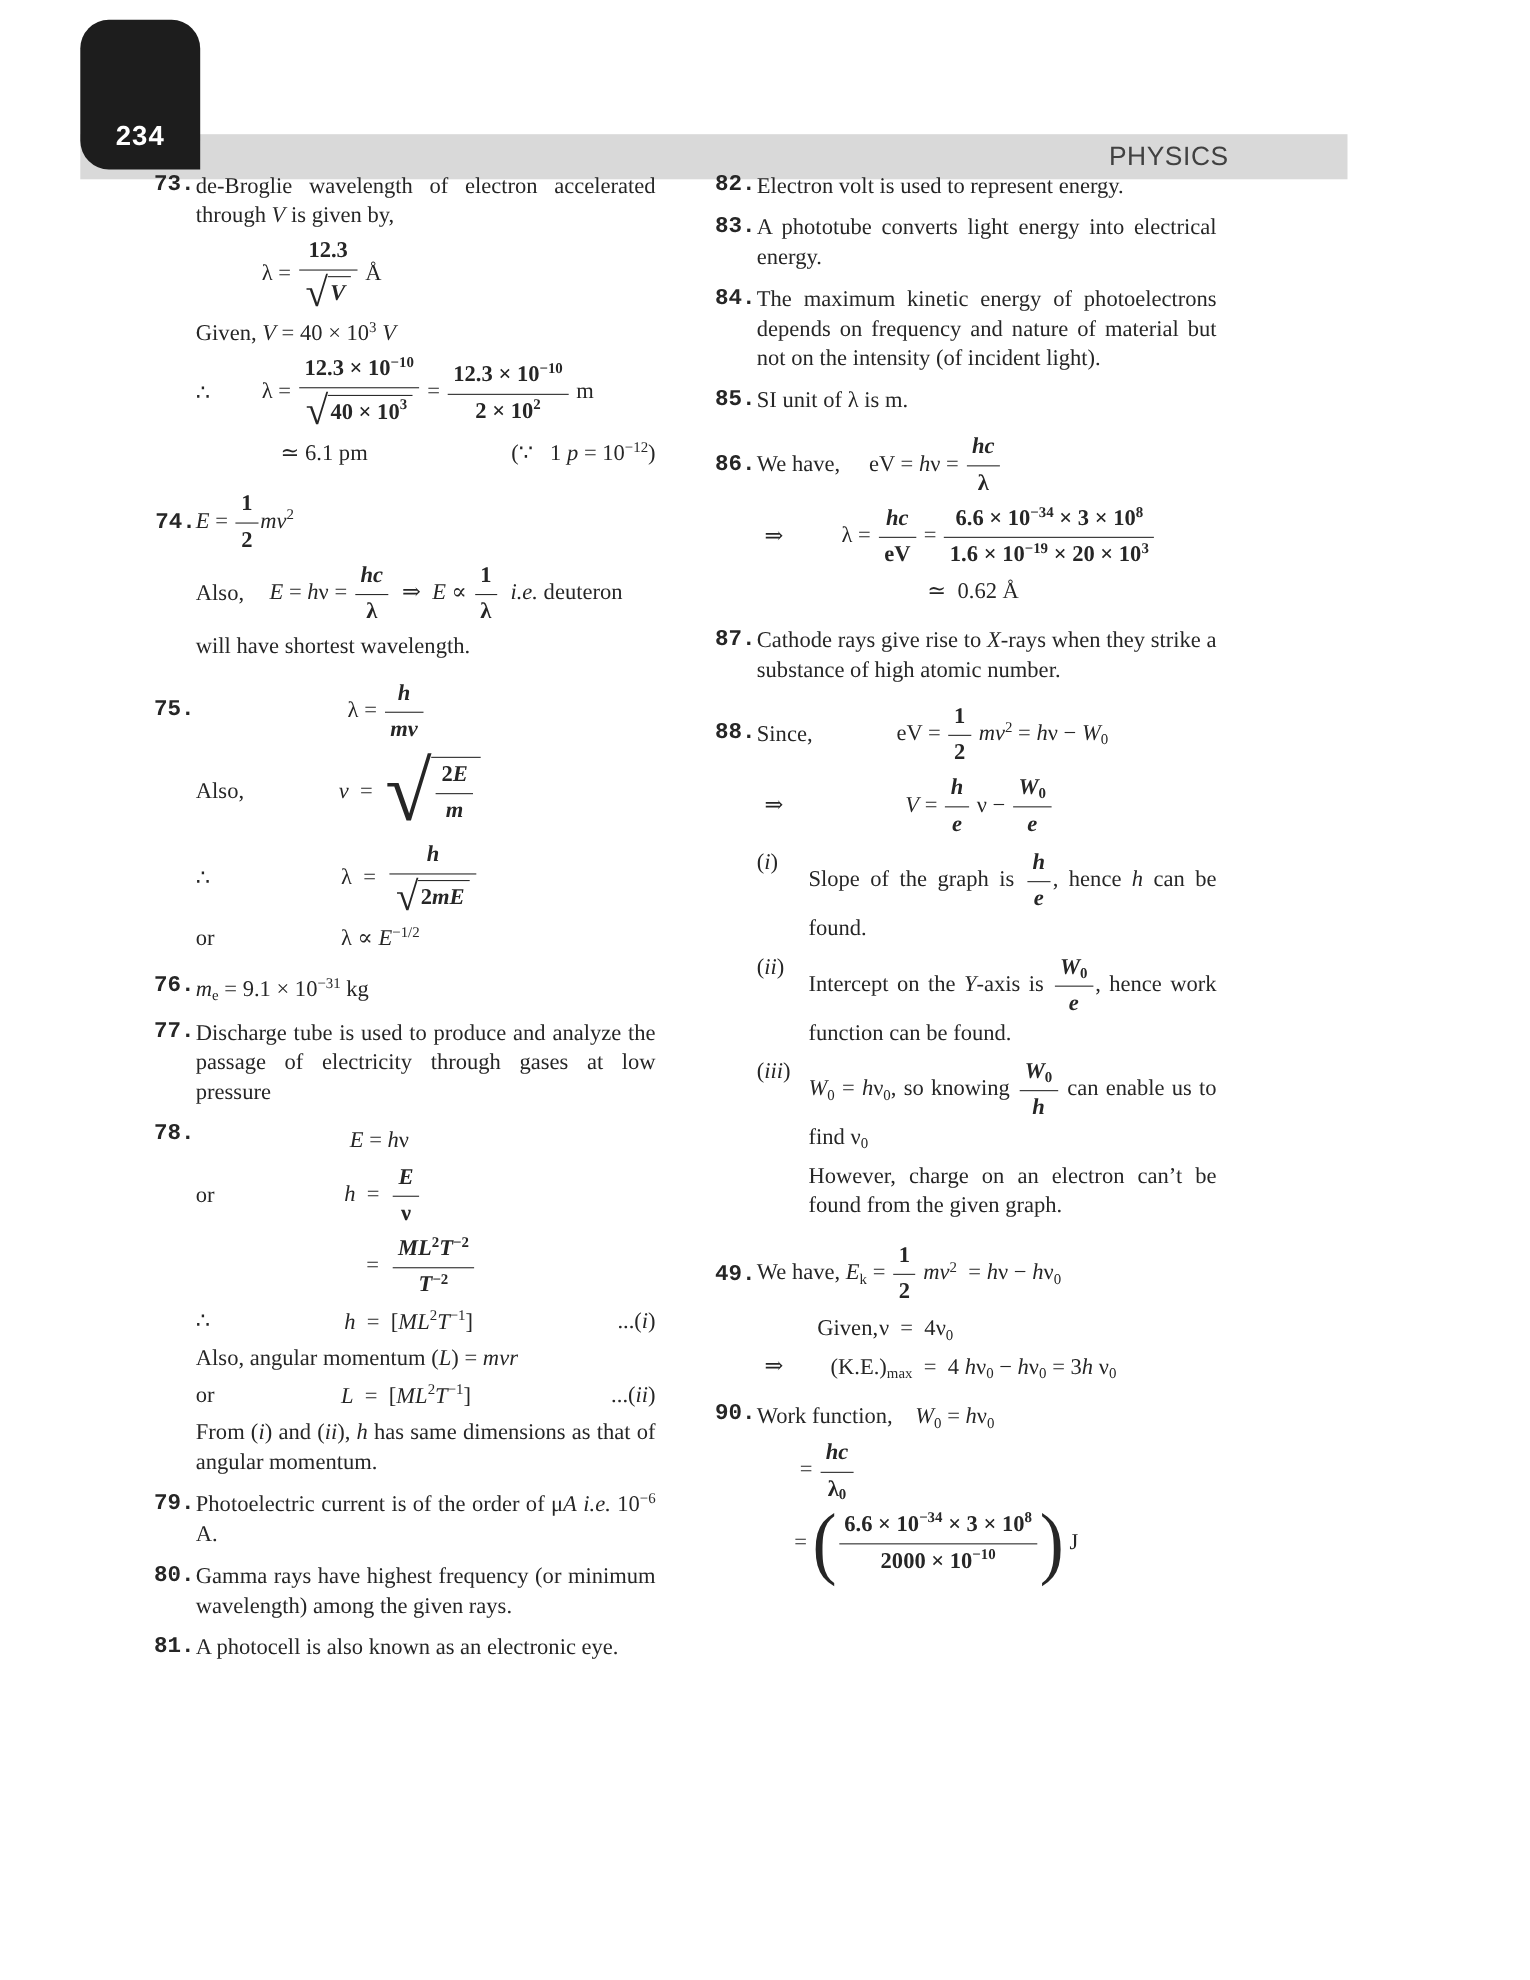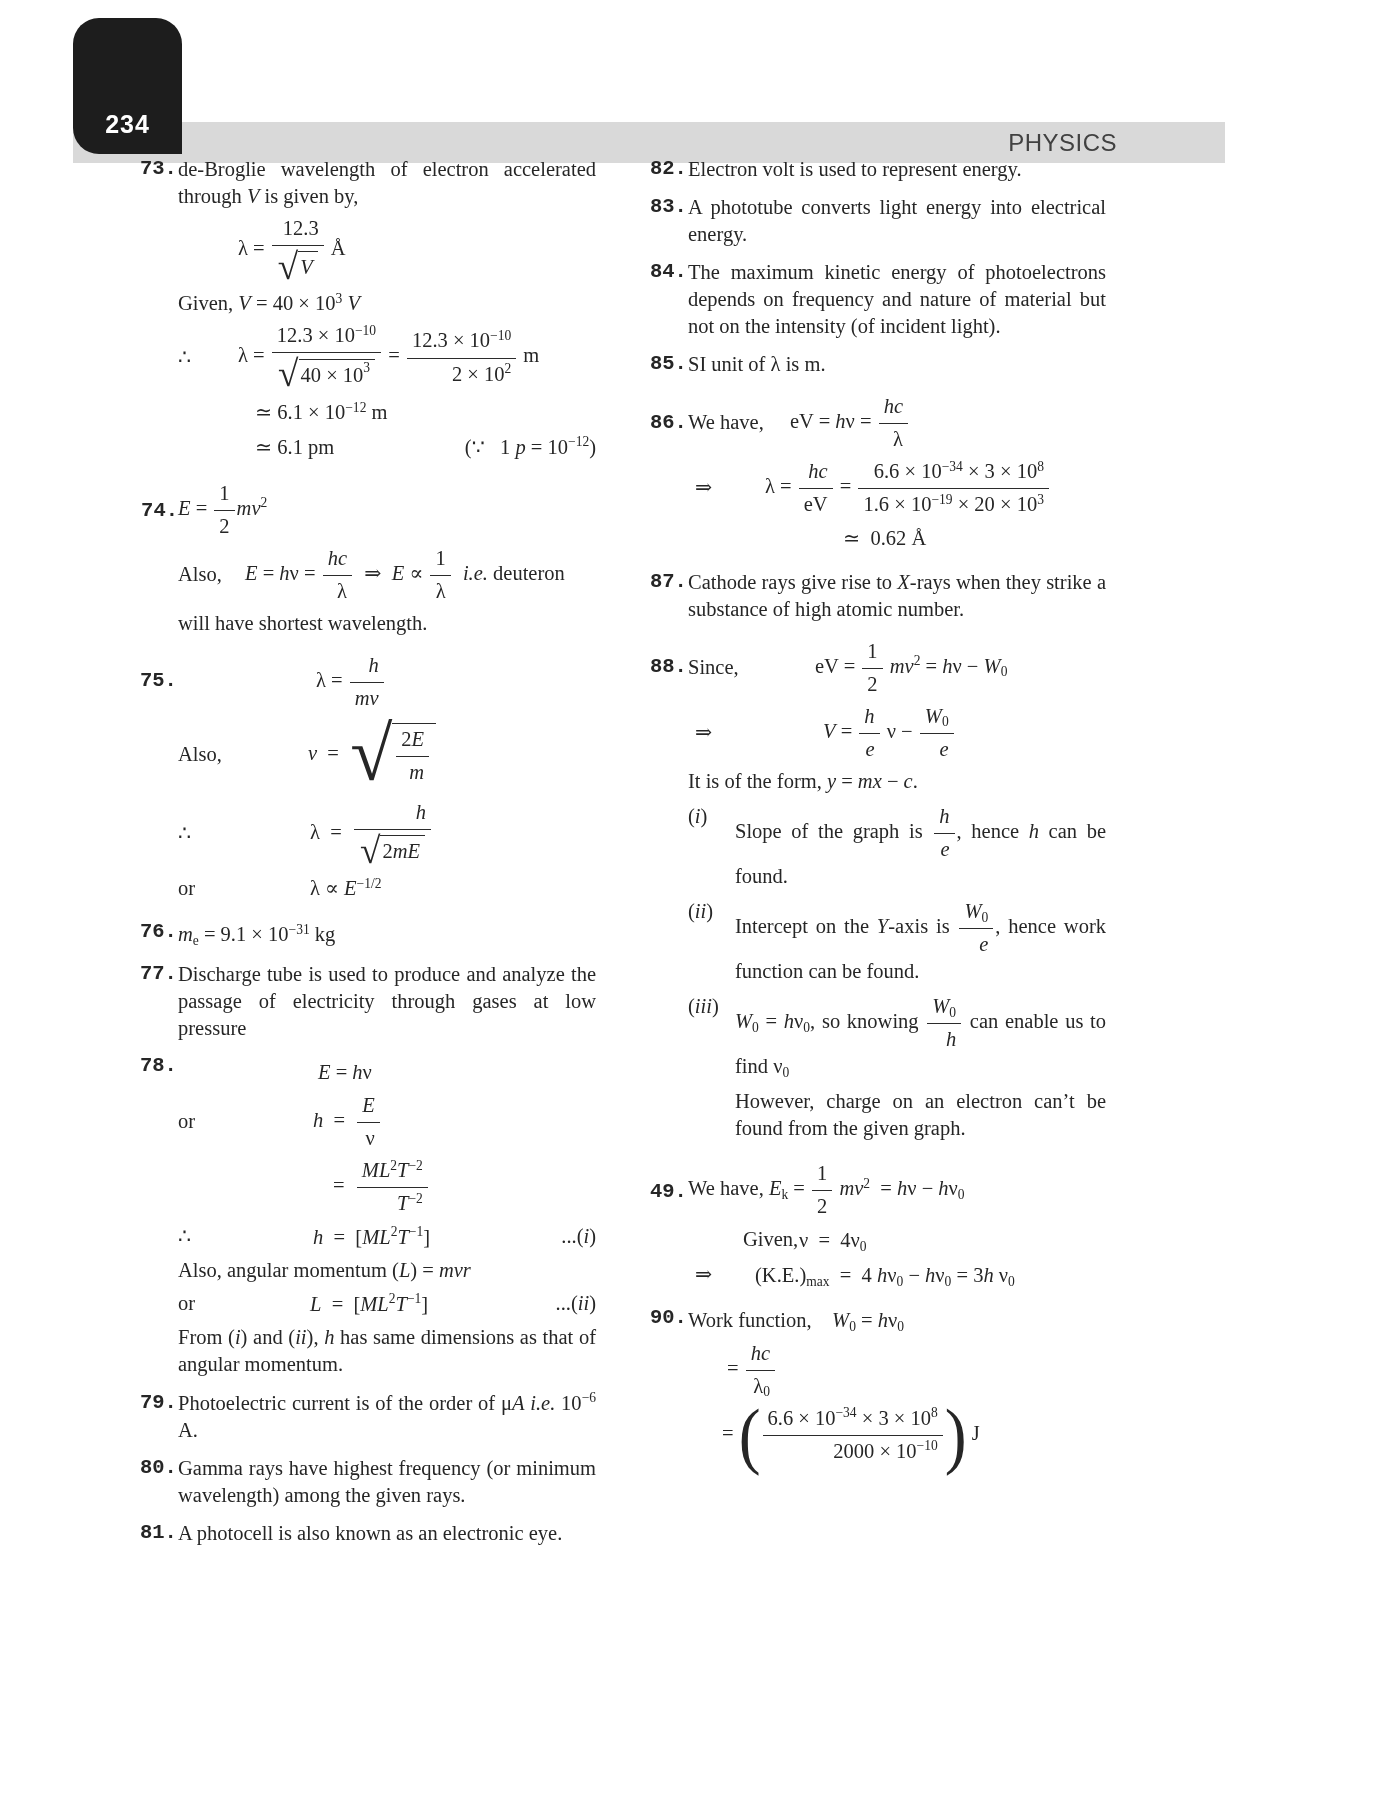--- a/index.html
+++ b/index.html
@@ -24,21 +24,21 @@
   .eml{position:absolute;left:0;top:50%;transform:translateY(-50%);white-space:pre;}
   .emath{display:inline-block;white-space:pre-wrap;}
   .ern{position:absolute;right:0;top:50%;transform:translateY(-50%);white-space:pre;}
   .sub{display:flex;margin:8px 0;}
   .smark{width:47px;flex:none;}
   .stok{flex:1;text-align:justify;}
   .subp{margin:6px 0 6px 47px;text-align:justify;}
   .it{font-style:italic;}
   sup{font-size:0.66em;line-height:0;position:relative;top:-0.55em;vertical-align:baseline;}
   sub{font-size:0.66em;line-height:0;position:relative;top:0.28em;vertical-align:baseline;}
-  .frac{display:inline-flex;flex-direction:column;vertical-align:middle;text-align:right;margin:0 2px;}
+  .frac{display:inline-flex;flex-direction:column;vertical-align:middle;text-align:center;margin:0 2px;font-weight:bold;}
   .fn{padding:0 5px 3px;display:block;}
   .fd{border-top:1.6px solid #2b2b2b;padding:2px 5px 0;display:block;}
   .sqrt{display:inline-flex;align-items:center;vertical-align:middle;margin:0 1px;}
   .rad{display:inline-block;line-height:1;}
   .rb{border-top:1.6px solid #2b2b2b;padding:2px 5px 1px 2px;display:inline-flex;align-items:center;}
   .bigp{font-size:320%;line-height:0;vertical-align:middle;display:inline-block;transform:scaleY(1.12);font-weight:400;}
 </style>
 </head>
 <body>
 
@@ -56,23 +56,20 @@
           <div class="pblk">de-Broglie wavelength of electron accelerated through <span class="it">V</span> is given by,</div>
           <div class="eq">
             <span class="emath" style="margin-left: 60px;">λ = <span class="frac"><span class="fn">12.3</span><span class="fd"><span class="sqrt"><span class="rad" style="font-size: 37.2px;">√</span><span class="rb"><span class="it">V</span></span></span></span></span> Å</span>
           </div>
           <div class="pblk">Given, <span class="it">V</span> = 40 × 10<sup>3</sup> <span class="it">V</span></div>
           <div class="eq">
             <span class="eml">∴</span>
             <span class="emath" style="margin-left: 60px;">λ = <span class="frac"><span class="fn">12.3 × 10<sup>−10</sup></span><span class="fd"><span class="sqrt"><span class="rad" style="font-size: 37.2px;">√</span><span class="rb">40 × 10<sup>3</sup></span></span></span></span> = <span class="frac"><span class="fn">12.3 × 10<sup>−10</sup></span><span class="fd">2 × 10<sup>2</sup></span></span> m</span>
           </div>
           <div class="eq">
-            <span class="emath" style="margin-left: 77px;">≃ 6.1 × 10<sup>−12</sup> m</span>
-          </div>
-          <div class="eq">
             <span class="emath" style="margin-left: 77px;">≃ 6.1 pm</span>
             <span class="ern">(∵   1 <span class="it">p</span> = 10<sup>−12</sup>)</span>
           </div>
         </div>
       </div>
       <div class="item">
         <div class="inum" style="padding-top: 20.5px; text-align: right;">74.</div>
         <div class="ibody">
           <div class="pm"><span class="it">E</span> = <span class="frac"><span class="fn">1</span><span class="fd">2</span></span><span class="it">mv</span><sup>2</sup></div>
           <div class="eq">
@@ -211,21 +208,20 @@
         <div class="inum" style="padding-top: 20.5px;">88.</div>
         <div class="ibody">
           <div class="eq">
             <span class="eml">Since,</span>
             <span class="emath" style="margin-left: 127px;">eV = <span class="frac"><span class="fn">1</span><span class="fd">2</span></span> <span class="it">mv</span><sup>2</sup> = <span class="it">h</span>ν − <span class="it">W</span><sub>0</sub></span>
           </div>
           <div class="eq">
             <span class="eml" style="left: 7px;">⇒</span>
             <span class="emath" style="margin-left: 135px;"><span class="it">V</span> = <span class="frac"><span class="fn"><span class="it">h</span></span><span class="fd"><span class="it">e</span></span></span> ν − <span class="frac"><span class="fn"><span class="it">W</span><sub>0</sub></span><span class="fd"><span class="it">e</span></span></span></span>
           </div>
-          <div class="pblk">It is of the form, <span class="it">y</span> = <span class="it">mx</span> − <span class="it">c</span>.</div>
           <div class="sub">
             <span class="smark">(<span class="it">i</span>)</span>
             <span class="stok">Slope of the graph is <span class="frac">
                 <span class="fn"><span class="it">h</span></span>
                 <span class="fd"><span class="it">e</span></span>
               </span>, hence <span class="it">h</span> can be found.</span>
           </div>
           <div class="sub">
             <span class="smark">(<span class="it">ii</span>)</span>
             <span class="stok">Intercept on the <span class="it">Y</span>-axis is <span class="frac">

